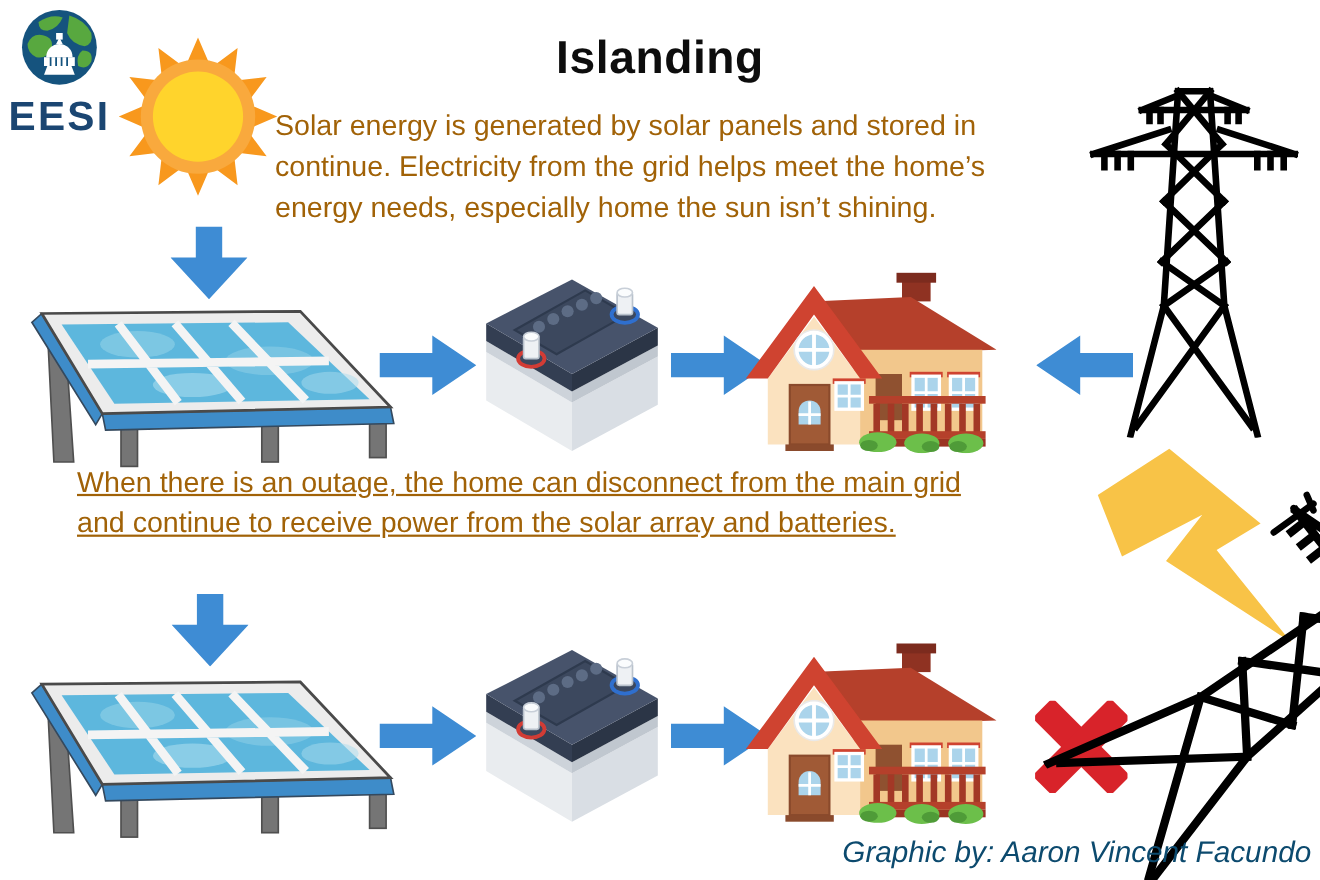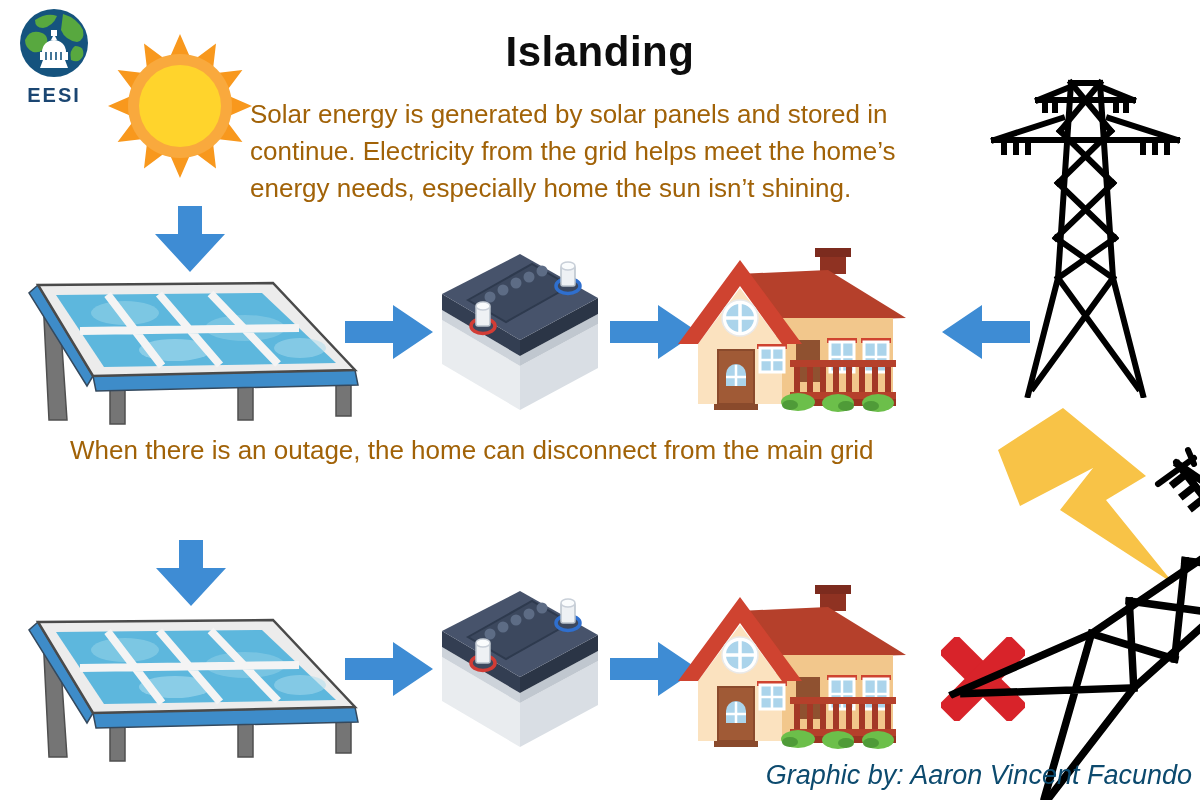--- a/index.html
+++ b/index.html
@@ -10,29 +10,29 @@
   }
   .abs{position:absolute;}
   .title{
     left:0;top:28px;width:1200px;text-align:center;
     font-size:42px;font-weight:bold;color:#0d0d0d;letter-spacing:.5px;
   }
   .para{
     text-align:left;color:#a16207;font-size:26px;line-height:37px;
   }
   .para1{left:250px;top:96px;width:780px;}
-  .para2{left:70px;top:432px;width:930px;}
+  .para2{left:70px;top:420px;width:930px;text-decoration:underline;}
   .credit{
     right:8px;top:760px;width:600px;text-align:right;
     font-style:italic;color:#0c4a6e;font-size:27px;font-weight:normal;
   }
   .logo{left:6px;top:6px;width:96px;text-align:center;}
   .logo .org{
     display:block;margin-top:-2px;
-    font-size:20px;font-weight:bold;color:#1b4672;letter-spacing:2px;
+    font-size:37px;font-weight:bold;color:#1b4672;letter-spacing:2px;
   }
   .fallen-tower{
     left:1030px;top:430px;width:244px;height:400px;
     transform:rotate(52deg);transform-origin:50% 50%;
   }
   .arrow-left-svg{transform:scaleX(-1);}
 </style>
 </head>
 <body>
 
@@ -231,20 +231,21 @@
 <svg class="abs" style="left:678px;top:246px" width="228" height="166">
   <use href="#sym-house"></use>
 </svg>
 
 <svg class="abs arrow-left-svg" style="left:942px;top:303px" width="88" height="58">
   <use href="#sym-arrow-right" fill="#3E8CD4"></use>
 </svg>
 
 <div class="abs para para2">
   <div>When there is an outage, the home can disconnect from the main grid</div>
+  <div>and continue to receive power from the solar array and batteries.</div>
 </div>
 
 <svg class="abs" style="left:156px;top:540px" width="70" height="66">
   <use href="#sym-arrow-down" fill="#3E8CD4"></use>
 </svg>
 
 <svg class="abs" style="left:15px;top:605px" width="355" height="160">
   <use href="#sym-panel"></use>
 </svg>
 

